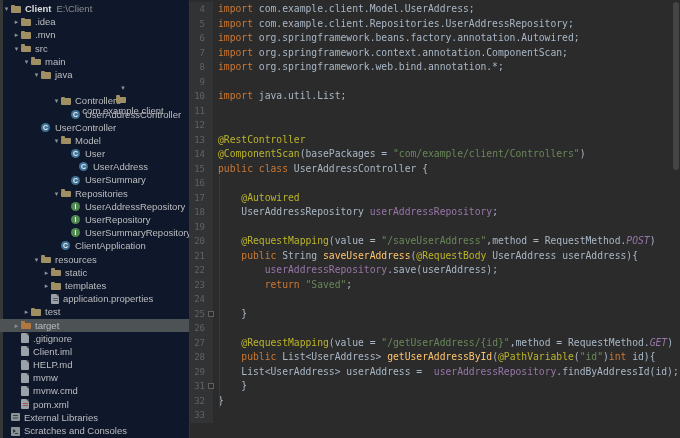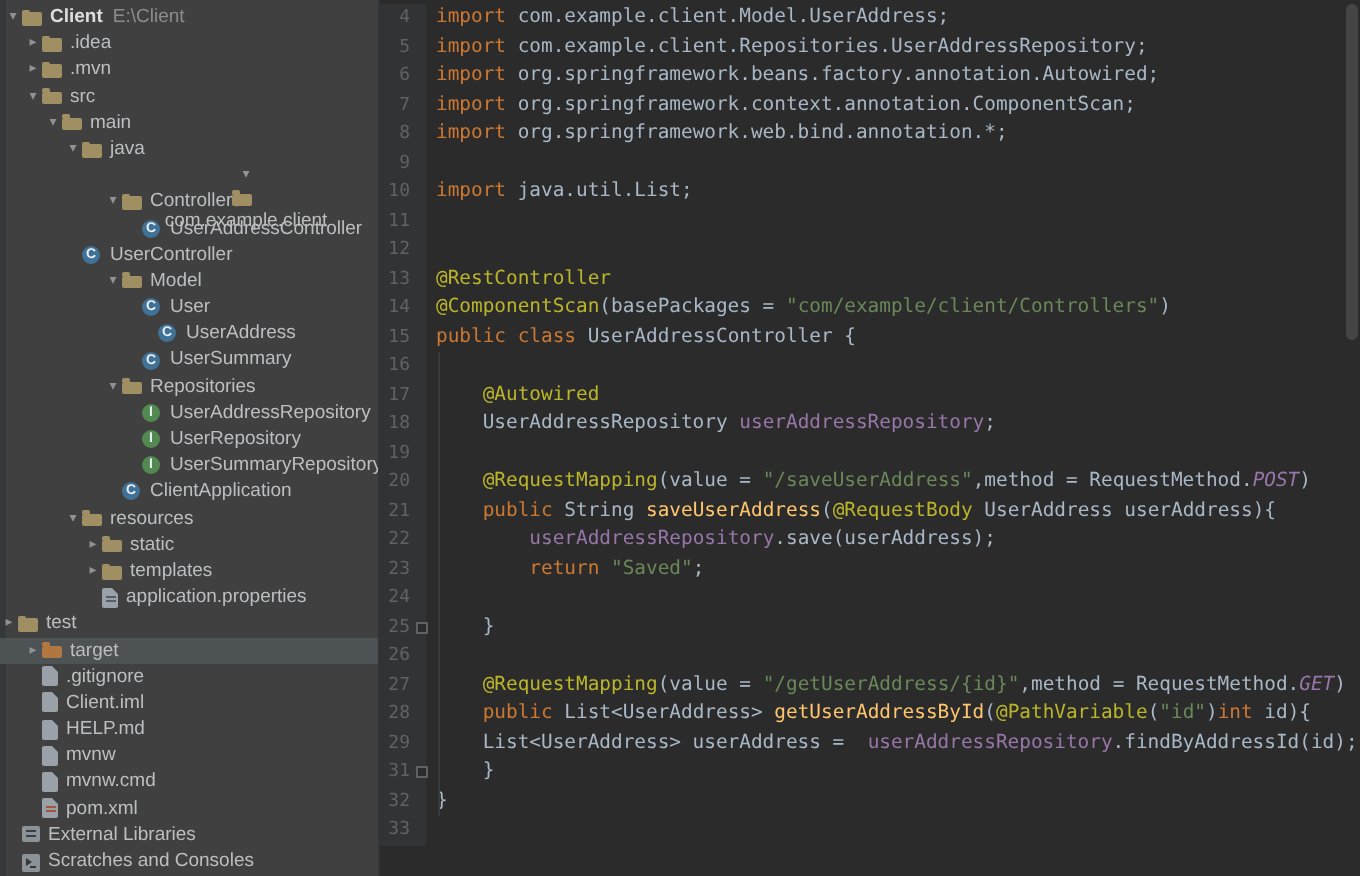--- a/index.html
+++ b/index.html
@@ -1,20 +1,20 @@
 <!DOCTYPE html>
 <html><head>
 <meta charset="utf-8">
 <style>
   html,body{margin:0;padding:0;background:#2b2b2b;}
   .app{width:680px;height:438px;display:flex;overflow:hidden;position:relative;
        font-family:"Liberation Sans",sans-serif;background:#2b2b2b;}
 
   
-  .tree{width:189px;min-width:189px;background:#404040;font-size:9.5px;color:#bcbec0;
+  .tree{width:189px;min-width:189px;background:#0f172a;font-size:9.5px;color:#bcbec0;
         padding-top:2px;position:relative;overflow:hidden;box-shadow:inset 3px 0 0 #353839;}
   .trow{height:13.2px;line-height:13.2px;display:flex;align-items:center;white-space:nowrap;}
   .trow.sel{background:#4d5254;}
   .chev{width:9px;min-width:9px;font-size:7px;color:#8f9294;text-align:center;}
   .ico{display:inline-block;flex:none;margin-right:4px;position:relative;}
   .ico-folder,.ico-package,.ico-folder-excluded{width:10px;height:10px;}
   .ico-folder::before,.ico-package::before{content:'';position:absolute;top:1px;left:0;width:4px;height:2px;background:#a08f63;border-radius:1px 1px 0 0;}
   .ico-folder::after,.ico-package::after{content:'';position:absolute;top:2.5px;left:0;width:10px;height:6.5px;background:#a08f63;border-radius:1px;}
   .ico-folder-excluded::before{content:'';position:absolute;top:1px;left:0;width:4px;height:2px;background:#b07840;border-radius:1px 1px 0 0;}
   .ico-folder-excluded::after{content:'';position:absolute;top:2.5px;left:0;width:10px;height:6.5px;background:#b07840;border-radius:1px;}
@@ -177,21 +177,21 @@
       <div class="trow" style="padding-left: 42px;">
         <span class="chev">▸</span>
         <span class="ico ico-folder"></span>
         <span class="tlabel">templates</span>
       </div>
       <div class="trow" style="padding-left: 42px;">
         <span class="chev"></span>
         <span class="ico ico-file-props"></span>
         <span class="tlabel">application.properties</span>
       </div>
-      <div class="trow" style="">
+      <div class="trow" style="padding-left: 22px;">
         <span class="chev">▸</span>
         <span class="ico ico-folder"></span>
         <span class="tlabel">test</span>
       </div>
       <div class="trow sel" style="padding-left: 12px;">
         <span class="chev">▸</span>
         <span class="ico ico-folder-excluded"></span>
         <span class="tlabel">target</span>
       </div>
       <div class="trow" style="padding-left: 12px;">

